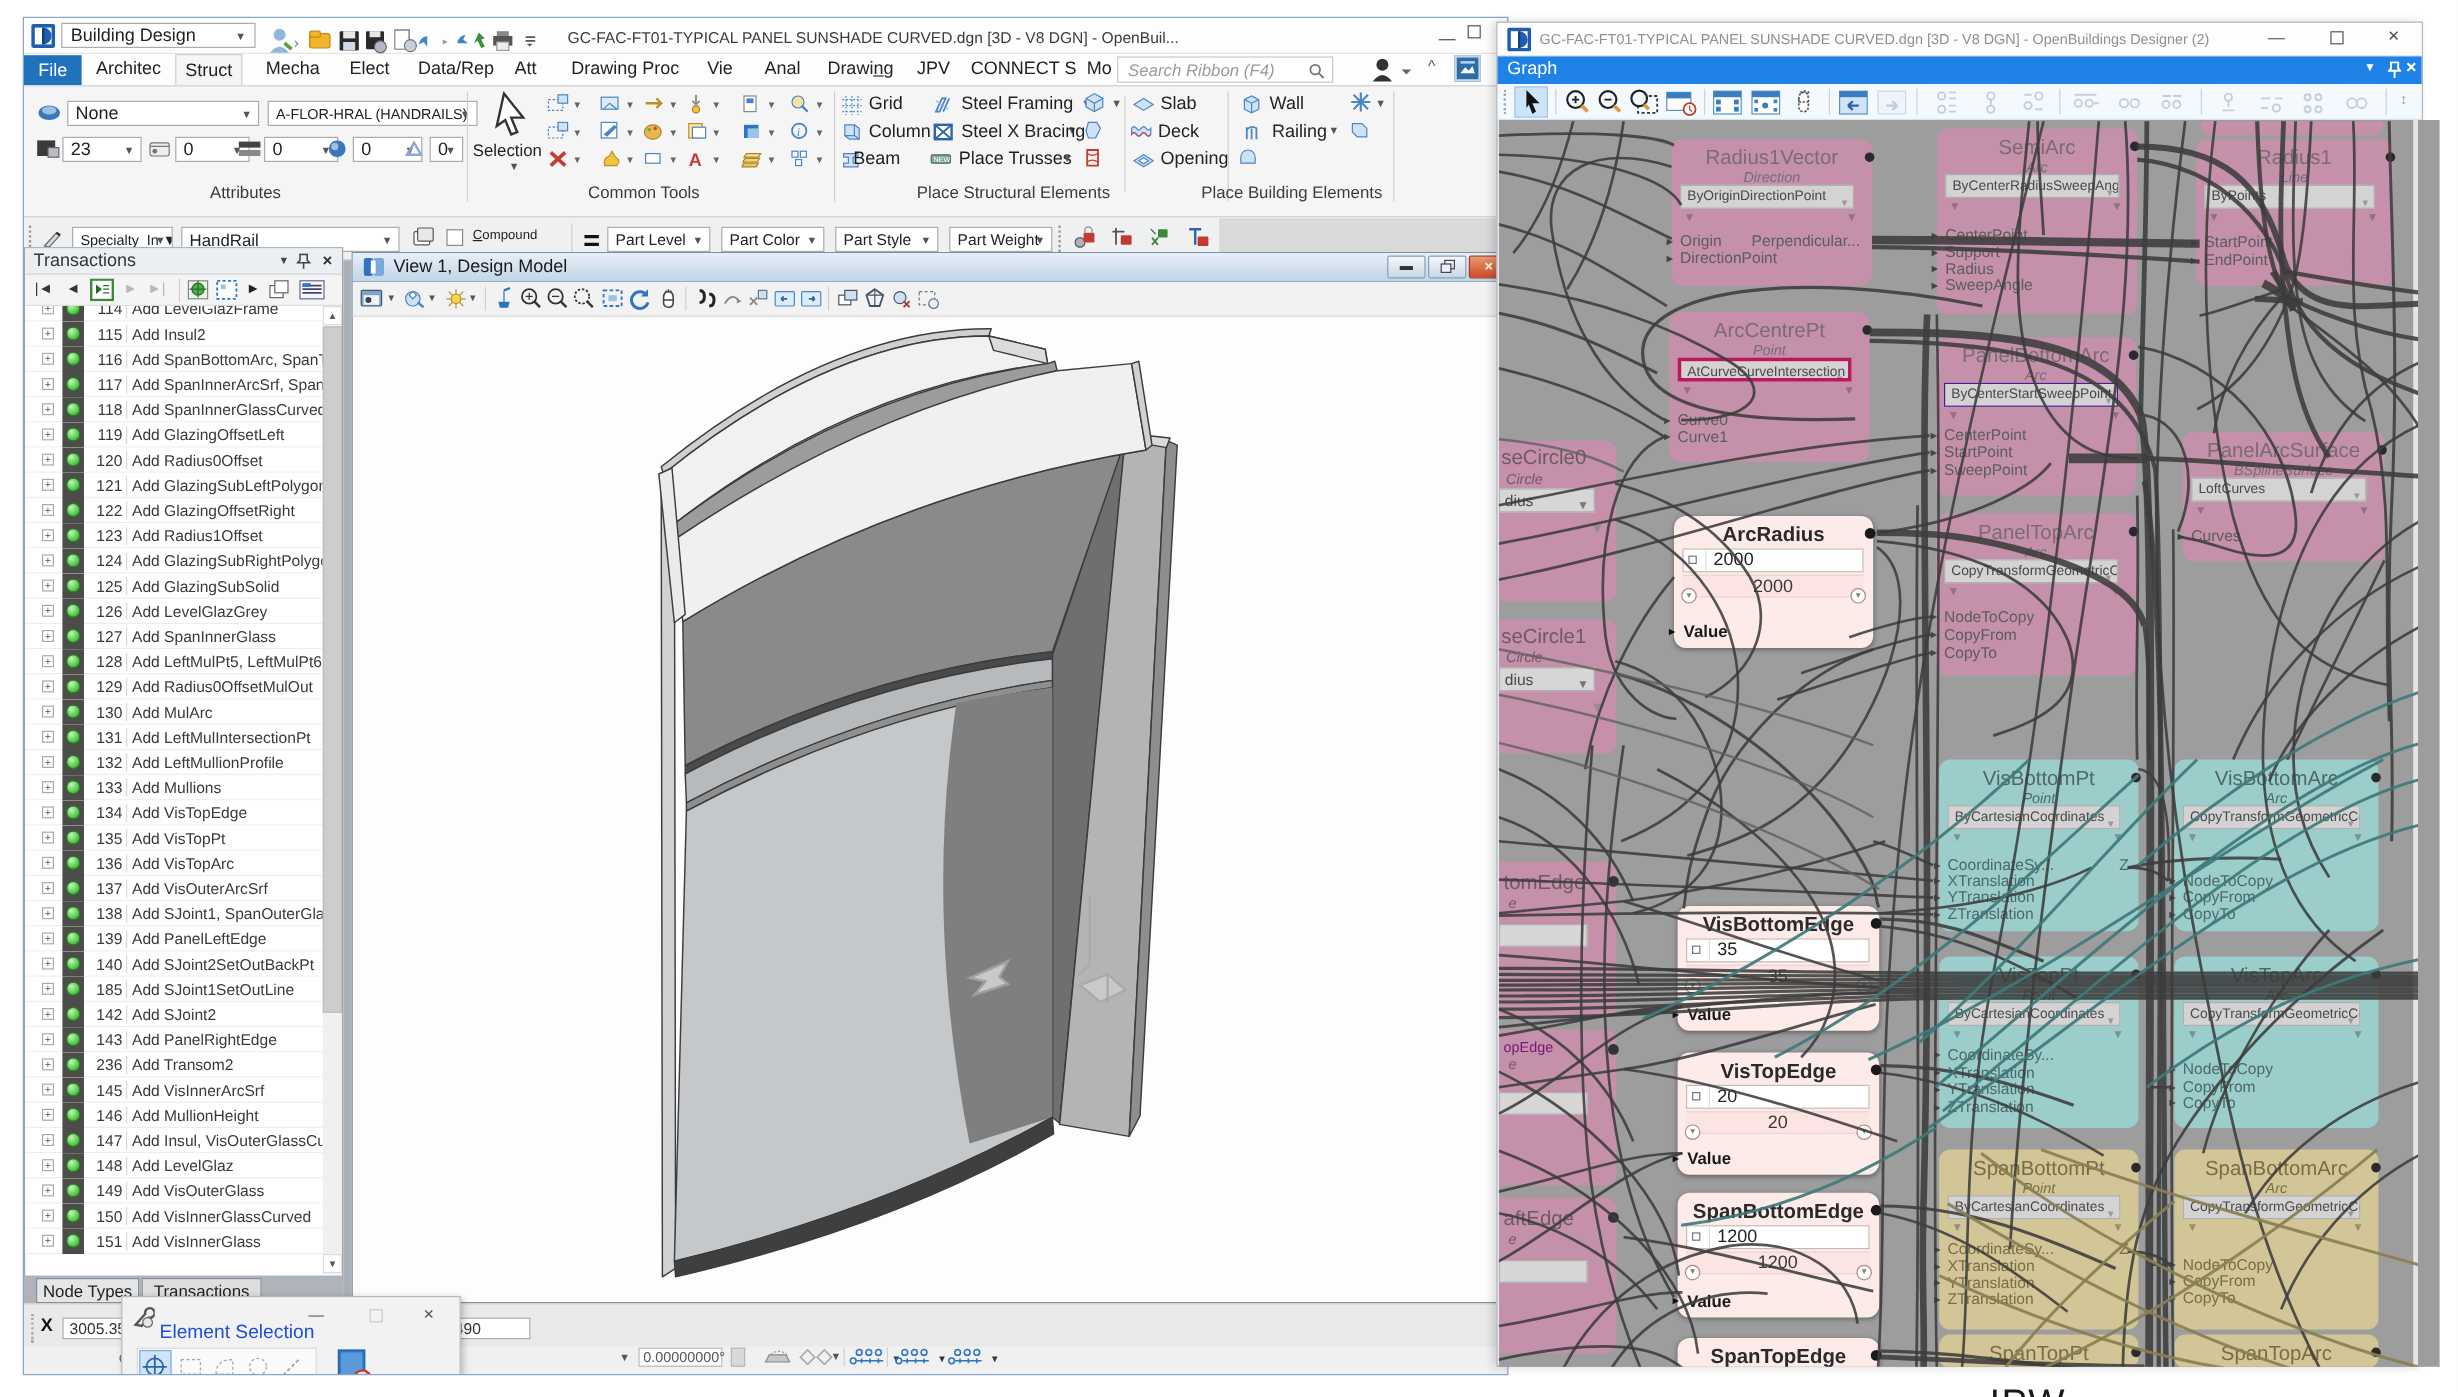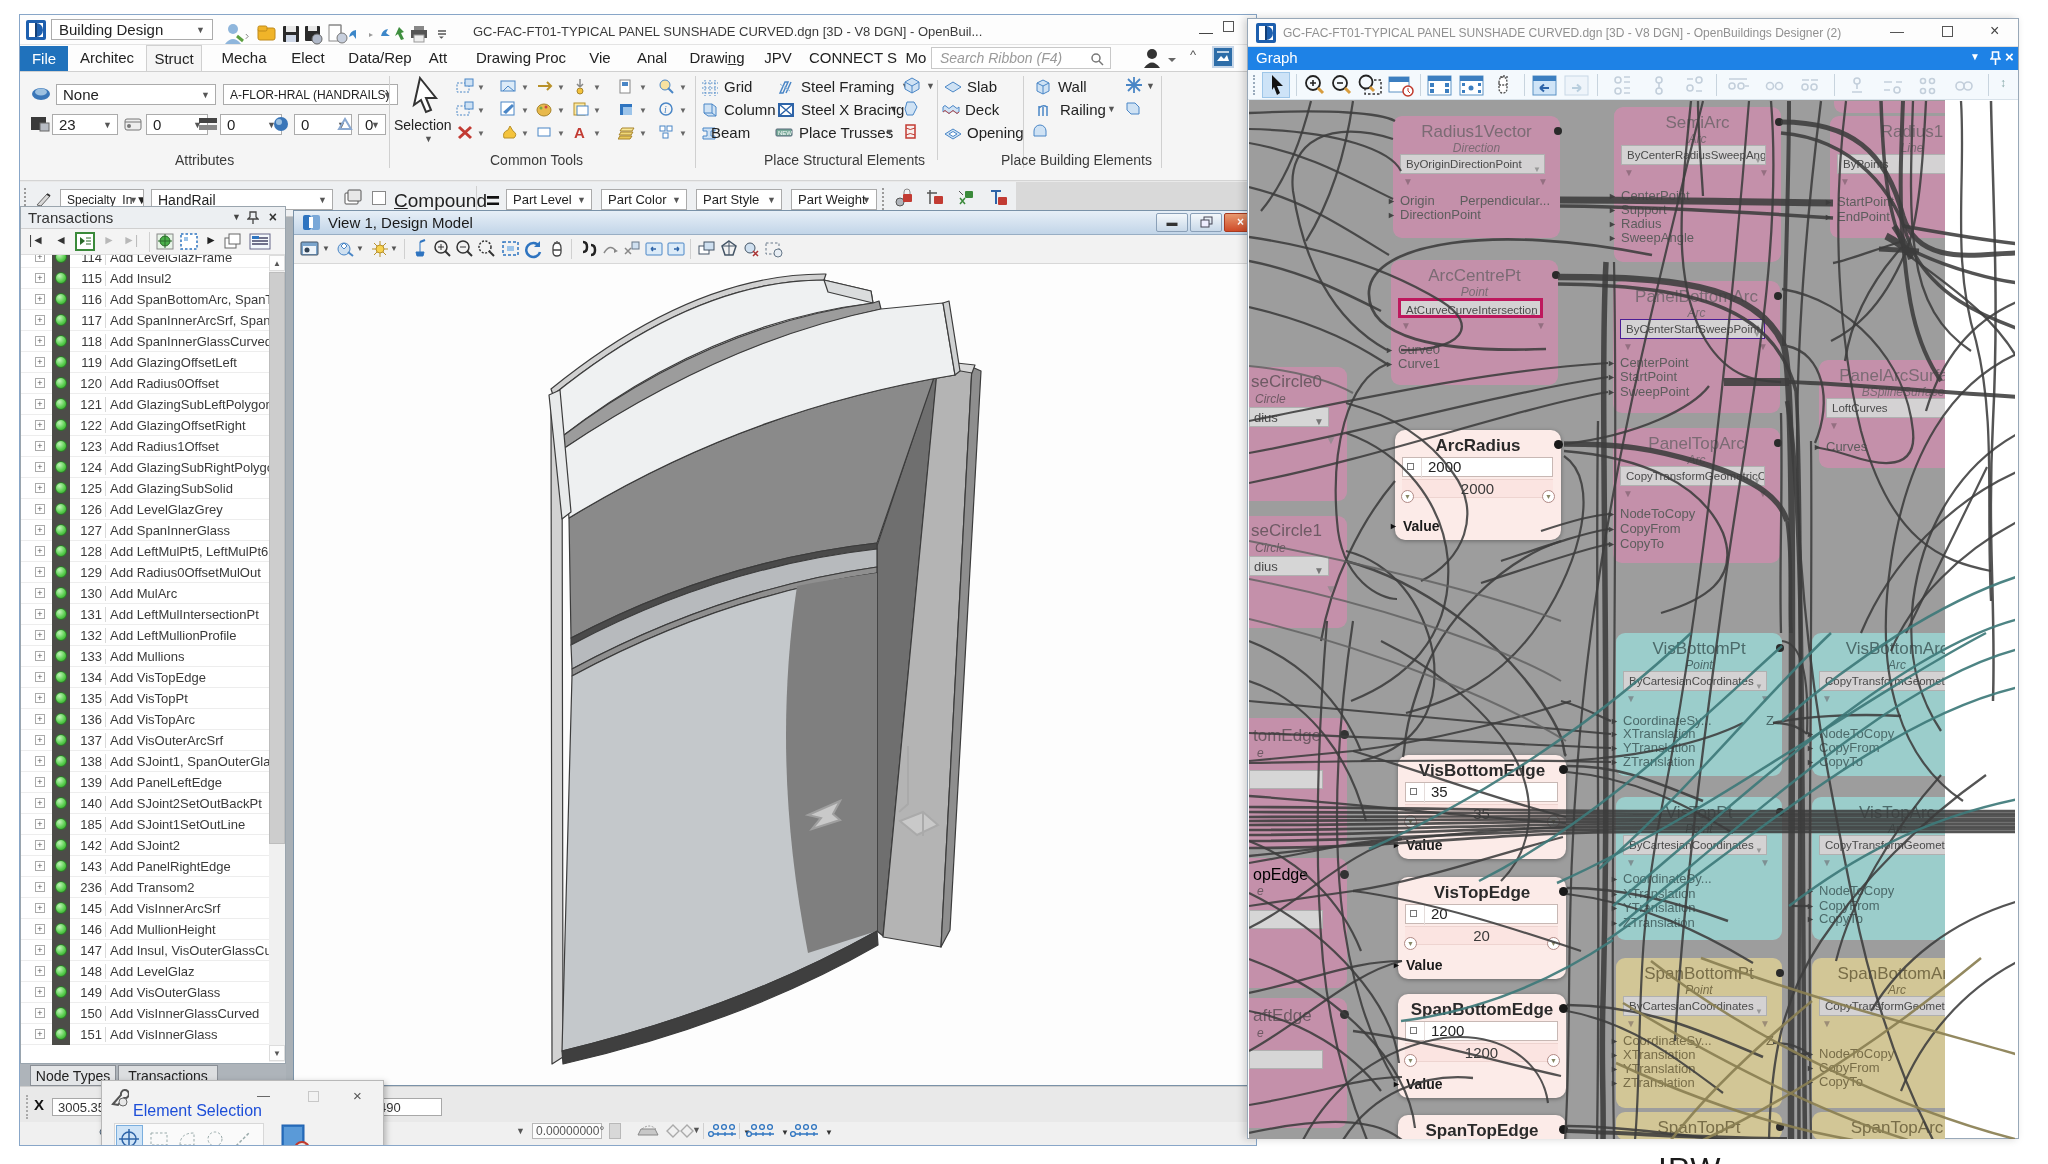--- a/index.html
+++ b/index.html
@@ -307,21 +307,21 @@
         <path d="M3 15 L13 4 l3 2 L7 16 z" fill="#d8d8d8" stroke="#666"></path>
         <path d="M13 4 l3 2" stroke="#333" stroke-width="2"></path>
       </svg>
       <div class="abs" style="left:40px;top:7px;width:84px;height:21px;background:#fff;border:1px solid #ababab;font-size:12px;color:#222;line-height:20px;padding-left:6px;white-space:nowrap;overflow:hidden">Specialty_In&nbsp;▼<span style="position:absolute;right:5px;top:0;color:#555;font-size:9px">▼</span></div>
       <div class="abs" style="left:131px;top:7px;width:182px;height:21px;background:#fff;border:1px solid #ababab;font-size:14px;color:#222;line-height:20px;padding-left:6px;white-space:nowrap;overflow:hidden">HandRail<span style="position:absolute;right:5px;top:0;color:#555;font-size:9px">▼</span></div>
       <svg class="abs" style="left:322px;top:6px" width="22" height="20" viewBox="0 0 22 20">
         <rect x="3" y="5" width="13" height="11" rx="1" fill="#fff" stroke="#555"></rect>
         <rect x="6" y="2" width="13" height="11" rx="1" fill="#e8e8e8" stroke="#555"></rect>
       </svg>
       <div class="abs" style="left:352px;top:9px;width:14px;height:14px;background:#fff;border:1px solid #888"></div>
-      <div class="abs" style="left:374px;top:8px;font-size:19px;color:#222"><span style="text-decoration:underline">C</span>ompound</div>
+      <div class="abs" style="left:374px;top:8px;font-size:11px;color:#222"><span style="text-decoration:underline">C</span>ompound</div>
       <div class="abs sep" style="left:456px;top:4px;height:27px"></div>
       <div class="abs" style="left:466px;top:5px;font-size:24px;font-weight:bold;color:#111">=</div>
       <div class="abs" style="left:486px;top:7px;width:86px;height:21px;background:#fff;border:1px solid #ababab;font-size:13px;color:#222;line-height:20px;padding-left:6px;white-space:nowrap;overflow:hidden">Part Level<span style="position:absolute;right:5px;top:0;color:#555;font-size:9px">▼</span></div>
       <div class="abs" style="left:581px;top:7px;width:86px;height:21px;background:#fff;border:1px solid #ababab;font-size:13px;color:#222;line-height:20px;padding-left:6px;white-space:nowrap;overflow:hidden">Part Color<span style="position:absolute;right:5px;top:0;color:#555;font-size:9px">▼</span></div>
       <div class="abs" style="left:676px;top:7px;width:86px;height:21px;background:#fff;border:1px solid #ababab;font-size:13px;color:#222;line-height:20px;padding-left:6px;white-space:nowrap;overflow:hidden">Part Style<span style="position:absolute;right:5px;top:0;color:#555;font-size:9px">▼</span></div>
       <div class="abs" style="left:771px;top:7px;width:86px;height:21px;background:#fff;border:1px solid #ababab;font-size:13px;color:#222;line-height:20px;padding-left:6px;white-space:nowrap;overflow:hidden">Part Weight<span style="position:absolute;right:5px;top:0;color:#555;font-size:9px">▼</span></div>
       <div class="abs" style="left:862px;top:6px;width:3px;height:22px;border-left:2px dotted #9a9a9a"></div>
       <svg class="abs" style="left:874px;top:6px" width="22" height="22" viewBox="0 0 22 22">
         <circle cx="6" cy="14" r="4" fill="#b0b4ba" stroke="#555"></circle>
         <rect x="9" y="6" width="9" height="8" rx="1" fill="#c23b33"></rect>
@@ -1038,21 +1038,21 @@
       </svg>
       <svg class="abs" style="left:704px;top:4px" width="26" height="24" viewBox="0 0 26 24">
         <g fill="none" stroke="#c3cfdb" stroke-width="1.6">
           <circle cx="8" cy="12" r="4"></circle>
           <circle cx="16" cy="12" r="4"></circle>
         </g>
       </svg>
       <div class="abs" style="left:740px;top:4px;width:1px;height:22px;background:#c8d4de"></div>
       <span class="abs" style="left:752px;top:6px;color:#8aa;font-size:12px">↕</span>
     </div>
-    <div class="abs" style="left:1px;top:81px;width:696px;height:1039px;background:#9d9d9d;overflow:hidden">
+    <div class="abs" style="left:1px;top:81px;width:784px;height:1039px;background:#9d9d9d;overflow:hidden">
       <div class="abs" style="left:762px;top:0;width:4px;height:1039px;background:#e4e4e4"></div>
       <div class="abs" style="left:585px;top:1px;width:152px;height:12px;background:rgba(201,143,172,0.9);border-radius:0 0 9px 9px"></div>
       <div class="abs" style="left:144px;top:16px;width:167px;height:122px;background:rgba(201,143,172,0.9);border-radius:9px;">
         <div style="text-align:center;font-size:17px;color:#7b6b74;padding-top:6px;white-space:nowrap">Radius1Vector</div>
         <div style="text-align:center;font-size:12px;font-style:italic;color:#7b6b74;margin-top:-1px">Direction</div>
         <div style="position:absolute;left:7px;top:38px;width:145px;height:20px;background:#d4d2d3;border:1px solid #b0b0b0;font-size:11.5px;color:#4a4a4a;line-height:19px;padding-left:5px;white-space:nowrap;overflow:hidden">ByOriginDirectionPoint<span style="position:absolute;right:3px;top:5px;color:#999;font-size:8px">▼</span></div>
         <span style="position:absolute;left:10px;top:60px;color:rgba(90,70,80,0.45);font-size:10px">▼</span>
         <span style="position:absolute;right:12px;top:60px;color:rgba(90,70,80,0.45);font-size:10px">▼</span>
         <div style="position:absolute;left:7px;top:77px;font-size:13px;color:#5d5d5d;white-space:nowrap"><span style="position:absolute;left:-13px;top:3px;font-size:9px;color:#444">►</span>Origin</div>
         <div style="position:absolute;left:7px;top:91px;font-size:13px;color:#5d5d5d;white-space:nowrap"><span style="position:absolute;left:-13px;top:3px;font-size:9px;color:#444">►</span>DirectionPoint</div>
@@ -1134,21 +1134,21 @@
         <div style="position:absolute;left:0;top:40px;width:80px;height:20px;background:#d6d6d6;border:1px solid #b0b0b0;font-size:13px;color:#4a4a4a;line-height:19px;padding-left:4px;white-space:nowrap">dius<span style="position:absolute;right:4px;top:4px;color:#777;font-size:10px">▼</span></div>
         <div style="position:absolute;right:10px;top:66px;color:#9a8a92;font-size:12px">▼</div>
       </div>
       <div class="abs" style="left:0px;top:618px;width:98px;height:130px;background:rgba(201,143,172,0.9);border-radius:0 9px 9px 0">
         <div style="font-size:17px;color:#6e5a64;padding-top:8px;padding-left:4px;white-space:nowrap">tomEdge</div>
         <div style="font-size:12px;font-style:italic;color:#6e5a64;padding-left:8px">e</div>
         <div style="position:absolute;left:0;top:52px;width:74px;height:19px;background:#d6d6d6;border:1px solid #b0b0b0"></div>
         <div style="position:absolute;right:-2px;top:12px;width:9px;height:9px;border-radius:50%;background:#333"></div>
       </div>
       <div class="abs" style="left:0px;top:758px;width:98px;height:130px;background:rgba(201,143,172,0.9);border-radius:0 9px 9px 0">
-        <div style="font-size:16px;color:#000000;padding-top:8px;padding-left:4px;white-space:nowrap">opEdge</div>
+        <div style="font-size:12px;color:#701a75;padding-top:8px;padding-left:4px;white-space:nowrap">opEdge</div>
         <div style="font-size:12px;font-style:italic;color:#6e5a64;padding-left:8px">e</div>
         <div style="position:absolute;left:0;top:52px;width:74px;height:19px;background:#d6d6d6;border:1px solid #b0b0b0"></div>
         <div style="position:absolute;right:-2px;top:12px;width:9px;height:9px;border-radius:50%;background:#333"></div>
       </div>
       <div class="abs" style="left:0px;top:898px;width:98px;height:130px;background:rgba(201,143,172,0.9);border-radius:0 9px 9px 0">
         <div style="font-size:17px;color:#6e5a64;padding-top:8px;padding-left:4px;white-space:nowrap">aftEdge</div>
         <div style="font-size:12px;font-style:italic;color:#6e5a64;padding-left:8px">e</div>
         <div style="position:absolute;left:0;top:52px;width:74px;height:19px;background:#d6d6d6;border:1px solid #b0b0b0"></div>
         <div style="position:absolute;right:-2px;top:12px;width:9px;height:9px;border-radius:50%;background:#333"></div>
       </div>

